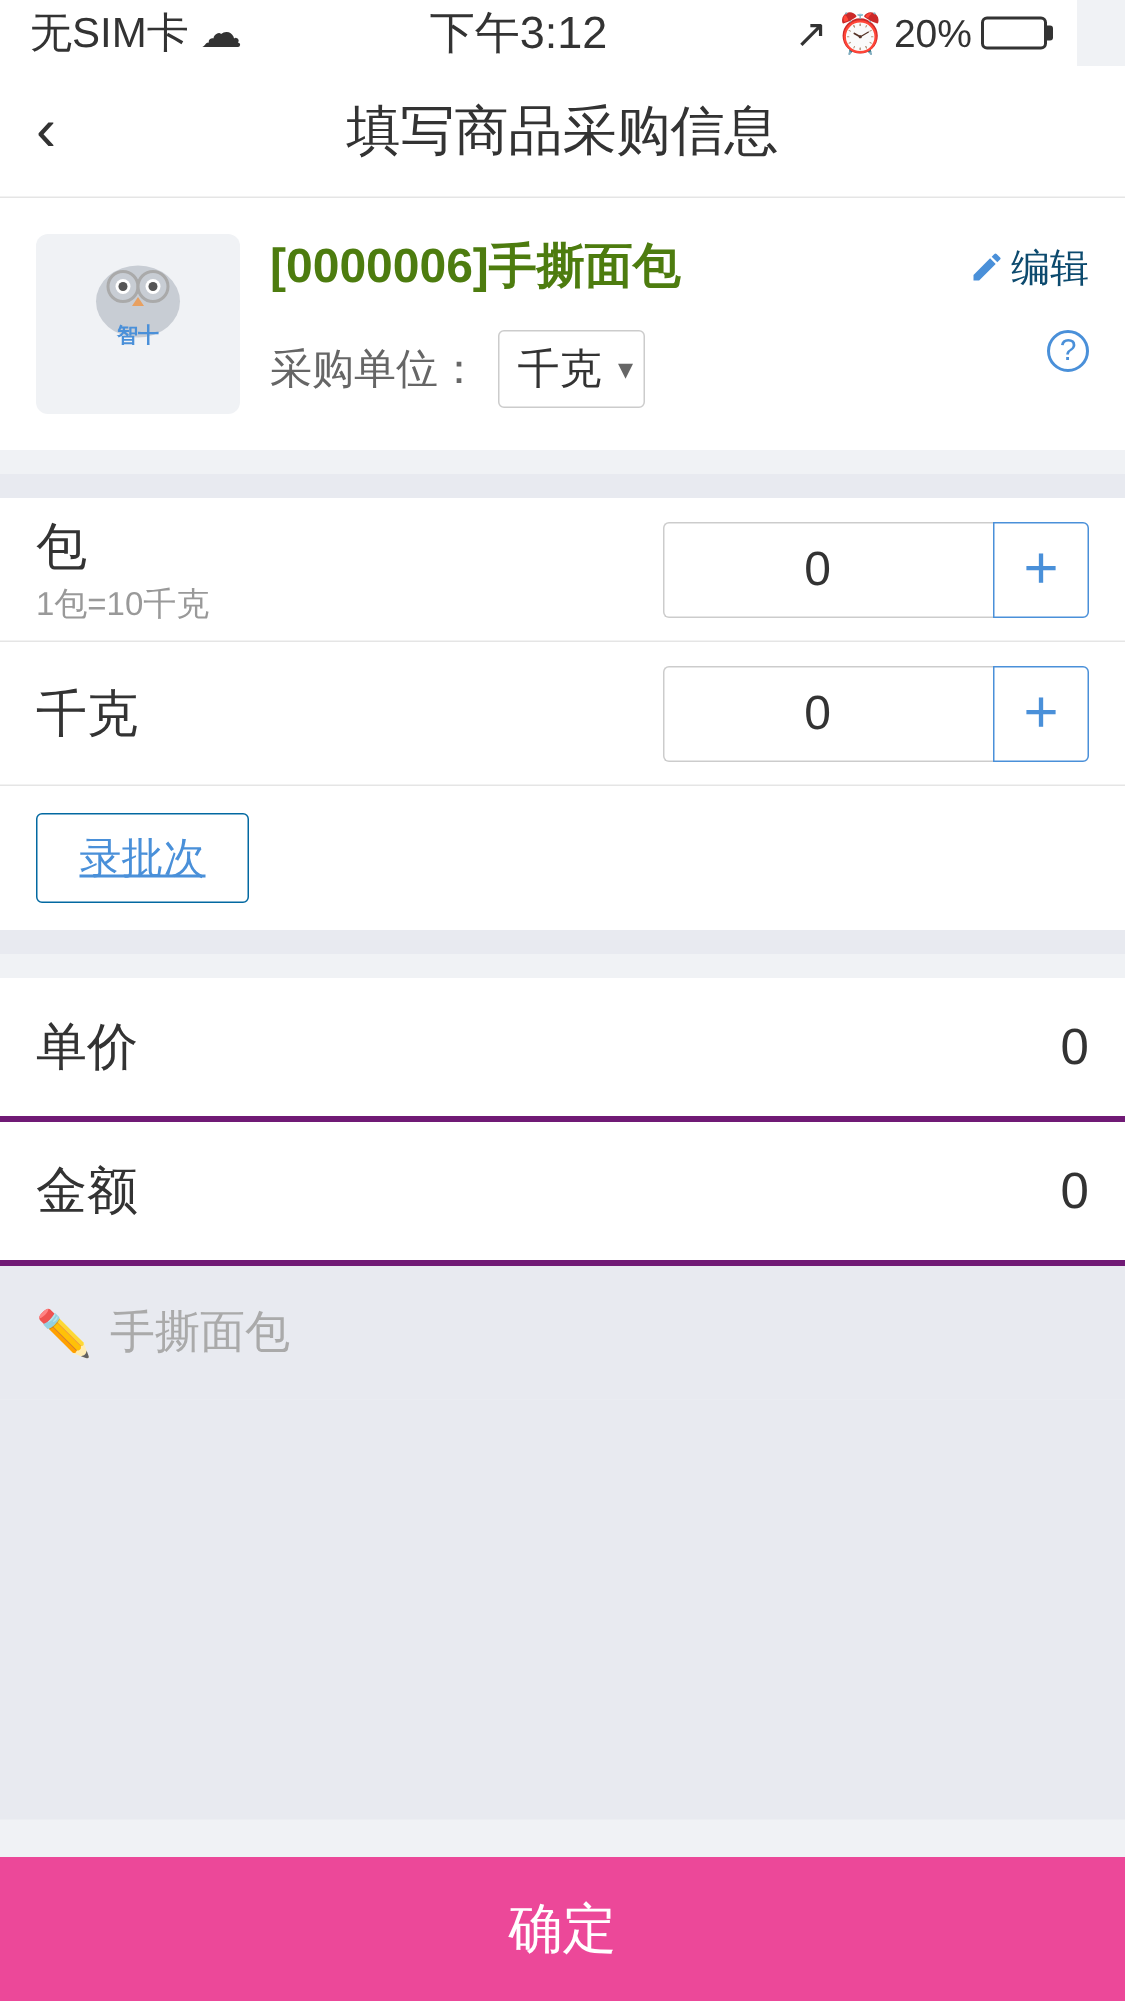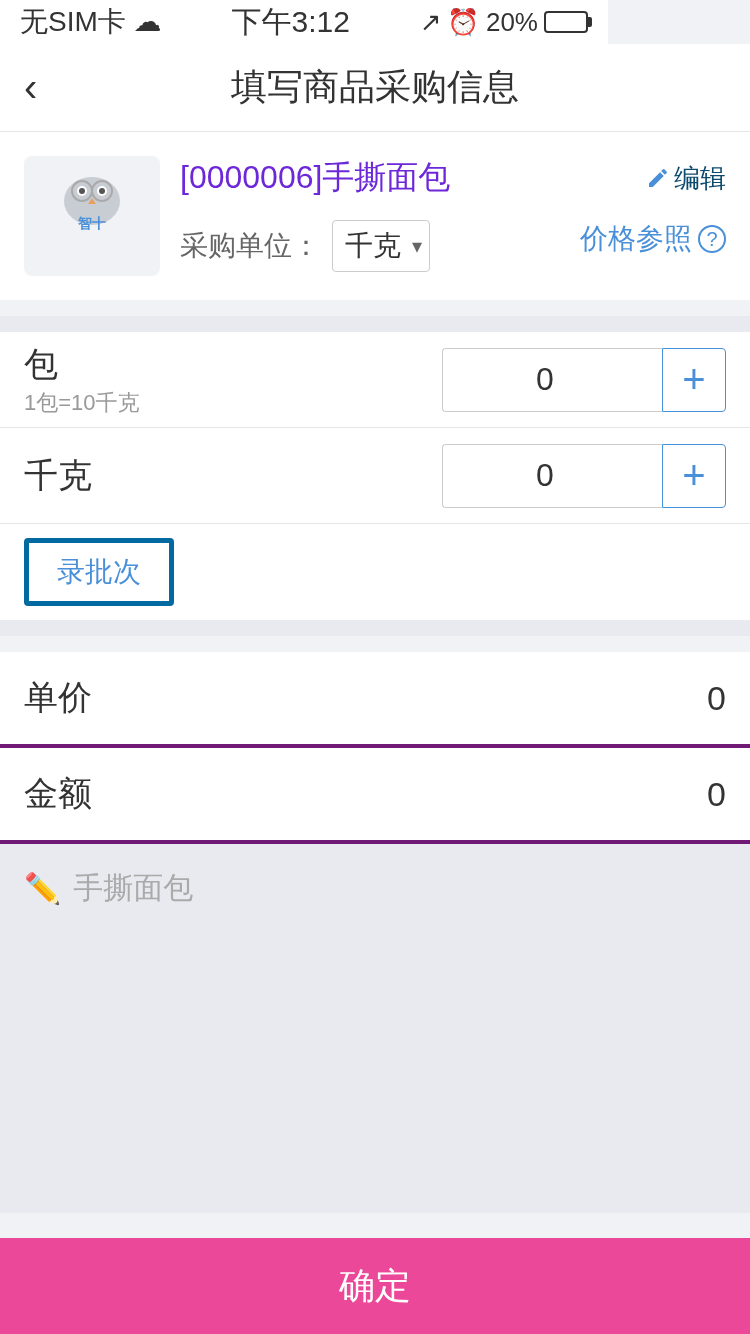--- a/index.html
+++ b/index.html
@@ -8,21 +8,21 @@
       width: 750px;
       min-height: 1334px;
       background: #f0f2f5;
       font-family: -apple-system, "PingFang SC", "Microsoft YaHei", sans-serif;
       font-size: 32px;
       color: #333;
     }
 
     
     .status-bar {
-      width: 608px;
+      width: 718px;
       height: 44px;
       background: #fff;
       display: flex;
       align-items: center;
       justify-content: space-between;
       padding: 0 20px;
       font-size: 28px;
       color: #333;
     }
     .status-left { display: flex; align-items: center; gap: 8px; }
@@ -105,22 +105,22 @@
       flex: 1;
     }
     .product-name-row {
       display: flex;
       align-items: center;
       justify-content: space-between;
       margin-bottom: 20px;
     }
     .product-name {
       font-size: 32px;
-      color: #6d28d9;
-      font-weight: 400;
+      color: #4d7c0f;
+      font-weight: 700;
     }
     .edit-btn {
       font-size: 26px;
       color: #0c4a6e;
       display: flex;
       align-items: center;
       gap: 4px;
       cursor: pointer;
     }
     .unit-row {
@@ -243,27 +243,28 @@
       justify-content: space-between;
       padding: 0 24px;
       height: 96px;
       border-bottom: none;
     }
     .summary-text {
       font-size: 32px;
       color: #333;
     }
     .batch-btn {
-      border: 5px solid #0369a1;
+      border: 1px solid #0369a1;
       border-radius: 4px;
       padding: 10px 28px;
       font-size: 28px;
       color: #4a90d9;
       background: #fff;
       cursor: pointer;
+      text-decoration: underline;
     }
 
     
     .info-section {
       background: #fff;
       margin-top: 16px;
     }
     .info-row {
       display: flex;
       align-items: center;
@@ -379,21 +380,20 @@
       </div>
     </div>
     <div class="unit-row">
       <div style="display:flex;align-items:center;">
         <span class="unit-label">采购单位：</span>
         <div class="unit-select-wrap">
           <div class="unit-select-box">千克</div>
         </div>
       </div>
       <div class="price-ref">
-        <span>价格参照</span>
         <span class="price-ref-icon">?</span>
       </div>
     </div>
   </div>
 </div>
 
 <div class="divider-section"></div>
 
 <div class="input-section">
   <div class="input-row">

